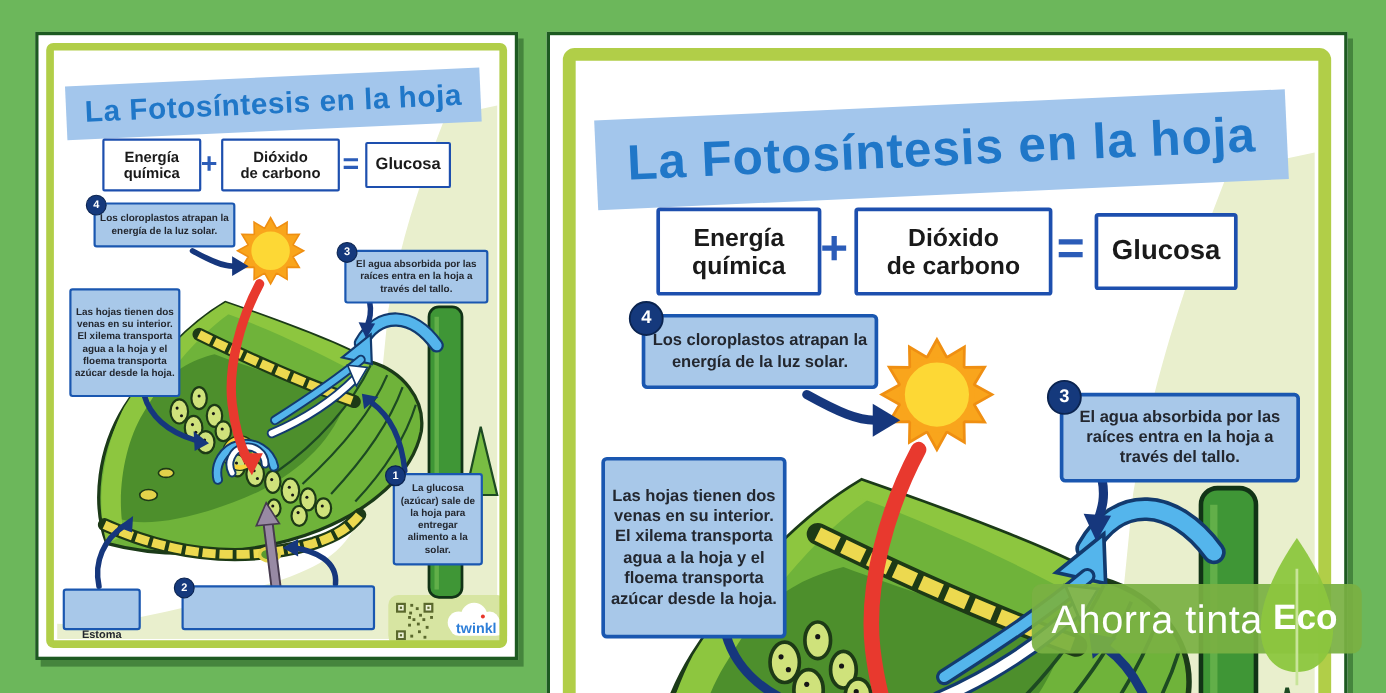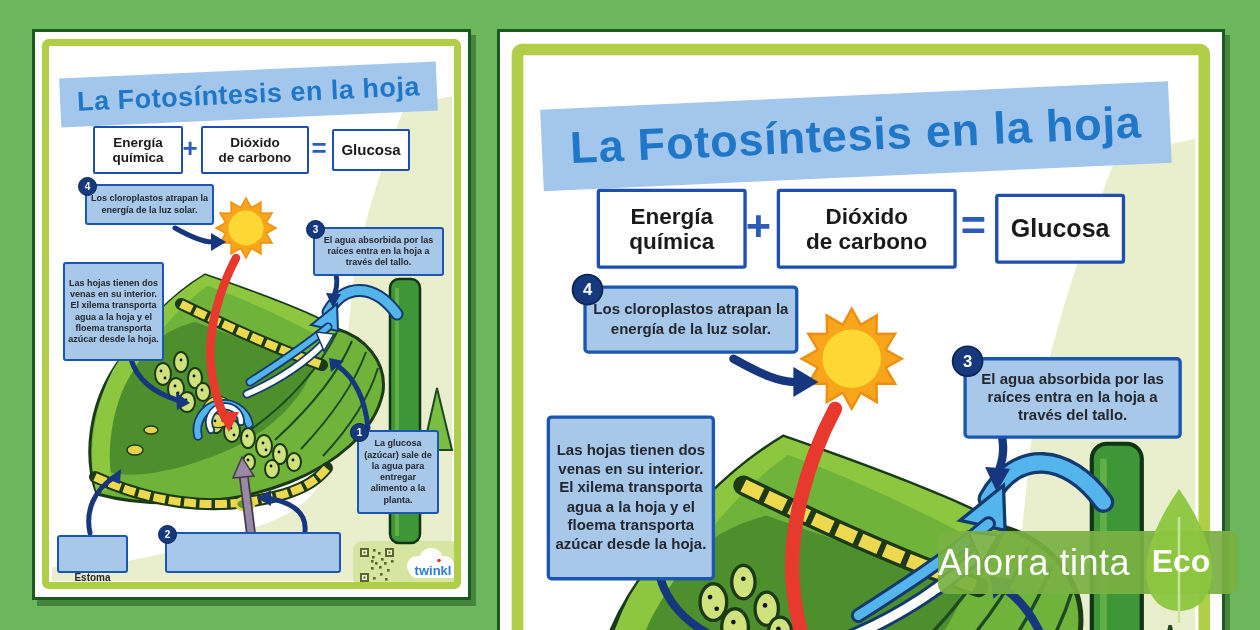--- a/index.html
+++ b/index.html
@@ -68,24 +68,24 @@
   .c2{left:130px;top:500px;width:172px;height:37px;}
   .cstoma{left:22px;top:503px;width:67px;height:34px;}
   .cstoma .ct{font-size:10px;margin-top:48px;}
 
   
   .eco-badge{
     position:absolute;left:938px;top:531px;width:300px;height:63px;
     background:rgba(122,176,67,.93);border-radius:9px;z-index:50;
     display:flex;align-items:center;
   }
-  .eco-badge span{color:#fff;font-size:36px;letter-spacing:.5px;}
+  .eco-badge span{color:#fff;font-size:36px;padding-left:18px;letter-spacing:.5px;}
   .eco-leaf{position:absolute;left:1138px;top:487px;width:82px;height:138px;z-index:51;}
   .eco-text{
-    position:absolute;left:1146px;top:543px;width:70px;text-align:center;z-index:52;
+    position:absolute;left:1146px;top:543px;width:70px;text-align:right;z-index:52;
     color:#fff;font-size:32px;font-weight:bold;
   }
 </style>
 </head>
 <body>
 
 <svg width="0" height="0" style="position:absolute">
 <defs>
 <symbol id="poster-art" viewBox="0 0 433 565">
 
@@ -286,21 +286,21 @@
     </div>
     <div class="callout c3">
       <span class="nbadge">3</span>
       <div class="ct">El agua absorbida por las raíces entra en la hoja a través del tallo.</div>
     </div>
     <div class="callout cveins">
       <div class="ct">Las hojas tienen dos venas en su interior. El xilema transporta agua a la hoja y el floema transporta azúcar desde la hoja.</div>
     </div>
     <div class="callout c1">
       <span class="nbadge">1</span>
-      <div class="ct">La glucosa (azúcar) sale de la agua para entregar alimento a la planta.</div>
+      <div class="ct">La glucosa (azúcar) sale de la hoja para entregar alimento a la solar.</div>
     </div>
     <div class="callout c2">
       <span class="nbadge">2</span>
     </div>
     <div class="callout cstoma">
       <div class="ct">Estoma</div>
     </div>
   </div>
 </div>
 

